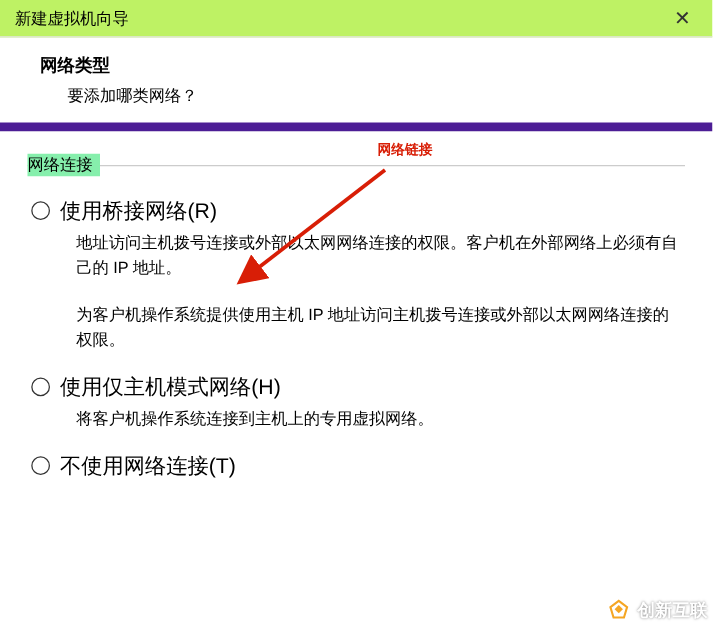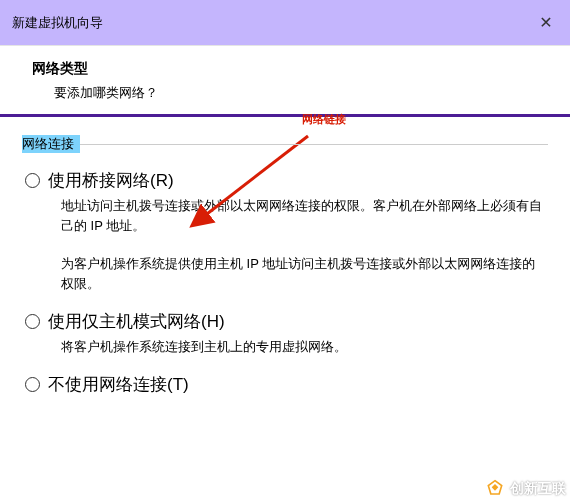--- a/index.html
+++ b/index.html
@@ -8,52 +8,52 @@
     font-family: "Microsoft YaHei", "SimSun", sans-serif;
     font-size: 13px;
     color: #000;
     background: #fff;
     width: 570px;
     height: 502px;
     overflow: hidden;
     position: relative;
   }
   .titlebar {
-    height: 46px;
+    height: 30px;
     display: flex;
     align-items: center;
     padding: 0 8px 0 12px;
     border-bottom: 1px solid #e5e5e5;
-    background: #c4b5fd;
+    background: #bef264;
   }
   .titlebar .title { flex: 1; font-size: 13px; }
   .titlebar .close {
     width: 32px; height: 24px;
     display: flex; align-items: center; justify-content: center;
     font-size: 16px; color: #333; cursor: default;
   }
   .header {
     padding: 14px 12px 12px 32px;
-    border-bottom: 3px solid #4c1d95;
+    border-bottom: 7px solid #4c1d95;
     font-family: Liberation Serif, serif;
   }
   .header-title { font-weight: bold; font-size: 14px; }
   .header-sub { margin-top: 6px; padding-left: 22px; font-size: 13px; }
   .content {
     padding: 18px 22px 12px 22px;
   }
   .fieldset {
     border: none;
     padding: 0;
     margin: 0;
     position: relative;
   }
   .fieldset .legend {
     font-size: 13px;
-    background: #7dd3fc;
+    background: #86efac;
     position: relative;
     display: inline-block;
     padding-right: 6px;
     z-index: 2;
     text-align: center;
   }
   .fieldset .hr {
     position: absolute;
     left: 0; right: 0;
     top: 9px;

